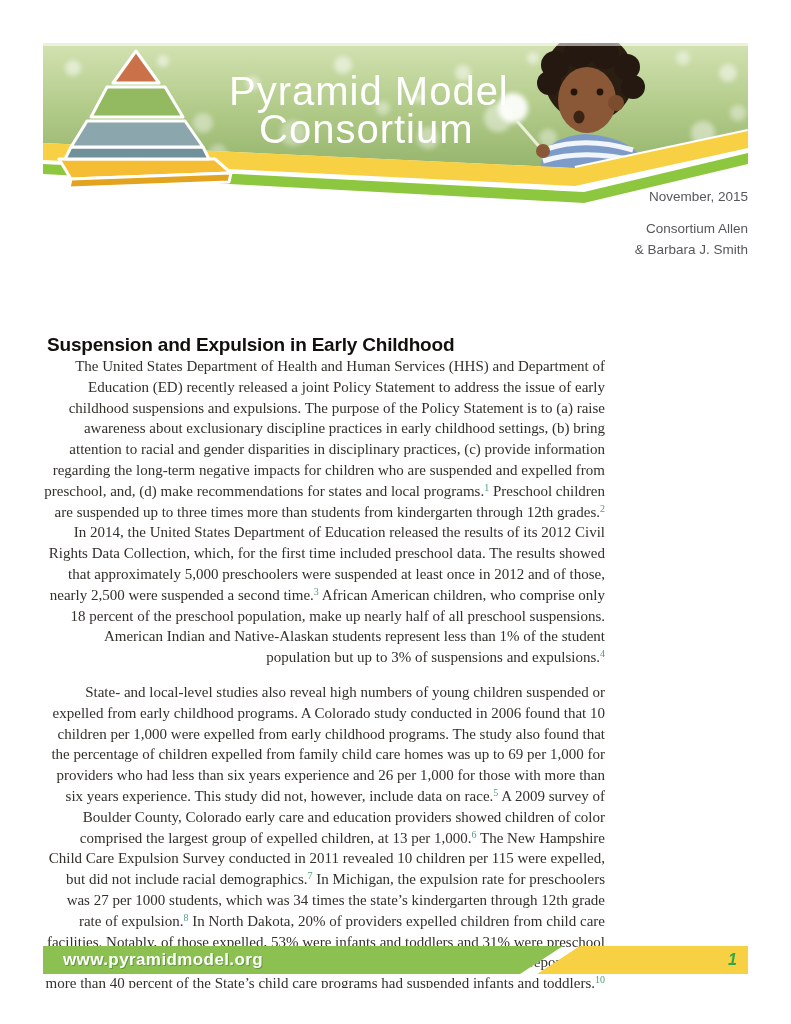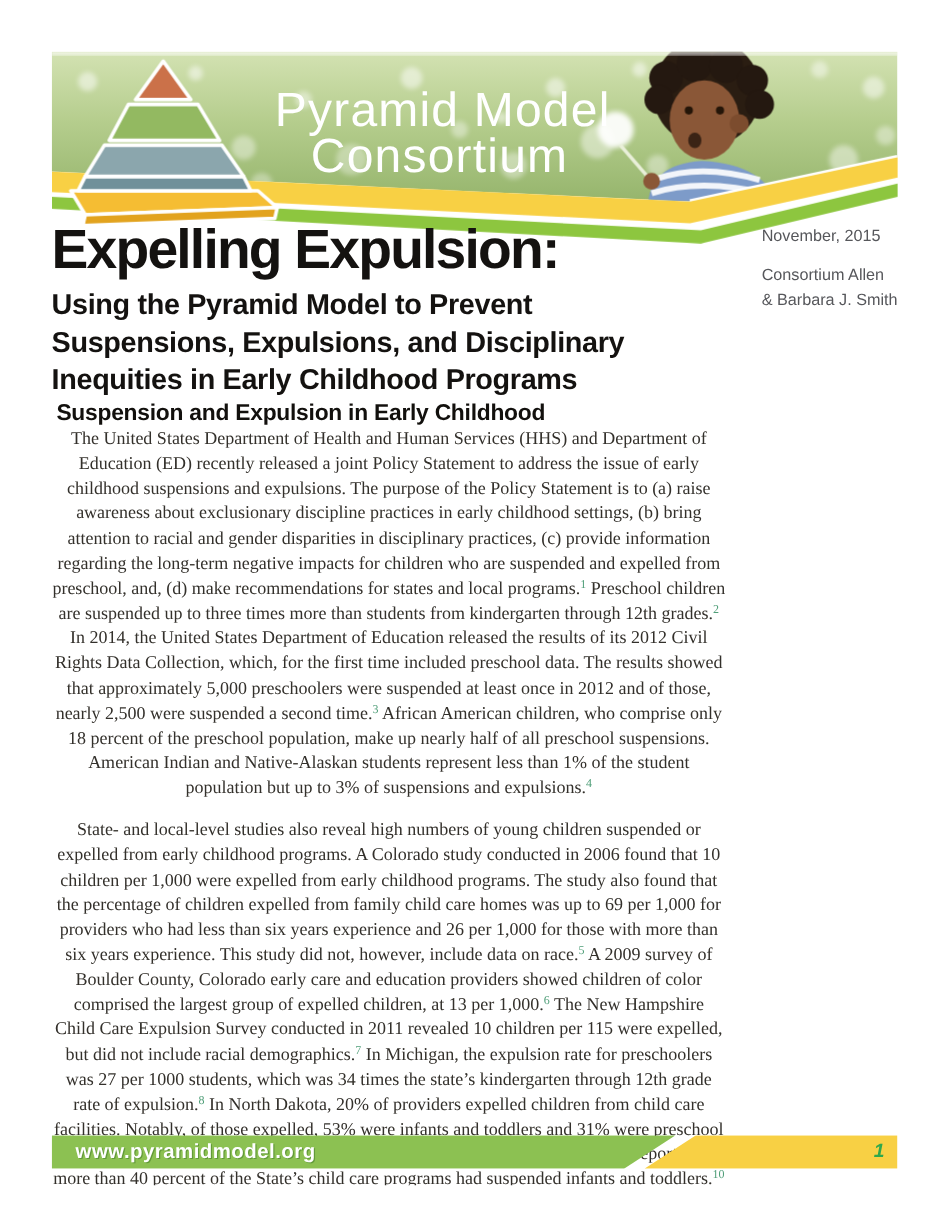--- a/index.html
+++ b/index.html
@@ -5,38 +5,38 @@
   html,body{margin:0;padding:0;background:#ffffff;}
   .page{position:relative;width:791px;height:988px;background:#ffffff;overflow:hidden;
         font-family:"Liberation Sans",sans-serif;color:#161513;}
 
   
   .banner{position:absolute;left:43px;top:43px;width:705px;height:165px;}
   .banner svg{display:block;width:705px;height:165px;}
   .wordmark{font-family:"Liberation Sans",sans-serif;letter-spacing:1px;}
 
   
-  .meta{position:absolute;right:43px;top:187px;color:#56575b;
+  .meta{position:absolute;right:43px;top:187px;text-align:right;color:#56575b;
         font-size:13.5px;line-height:1.5;}
   .meta .date{margin-bottom:12px;}
 
   
   .title-block{position:absolute;left:43px;top:183px;width:600px;}
   .main-title{margin:0;font-size:46px;font-weight:bold;letter-spacing:-1.5px;line-height:1.05;color:#141210;}
   .subtitle{margin-top:8px;font-size:24px;font-weight:bold;letter-spacing:-0.3px;line-height:31px;color:#141210;}
   .subtitle span{display:block;}
 
   
   .section-heading{position:absolute;left:43px;top:330px;margin:4px;font-size:19px;
         font-weight:bold;letter-spacing:-0.2px;color:#12100d;}
 
   
   .bodycol{position:absolute;left:43px;top:356px;width:562px;
         font-family:"Liberation Serif",serif;font-size:15px;line-height:20.8px;color:#33302b;}
-  .bodycol p{margin:0 0 14px 0;text-align:center;}
+  .bodycol p{margin:0 0 14px 0;text-align:right;}
   sup.fnref{color:#4f9e78;font-size:10px;line-height:0;vertical-align:5px;}
 
   
   .footer-green{position:absolute;left:43px;top:946px;width:520px;height:28px;background:#8cc152;
         clip-path:polygon(0 0,100% 0,calc(100% - 43px) 100%,0 100%);
         color:#ffffff;font-weight:bold;font-size:17px;line-height:28px;padding-left:20px;
         box-sizing:border-box;letter-spacing:0.4px;text-shadow:1px 1px 0 rgba(96,152,56,0.95);}
   .footer-yellow{position:absolute;left:537px;top:946px;width:211px;height:28px;background:#f8d044;
         clip-path:polygon(43px 0,100% 0,100% 100%,0 100%);}
   .footer-yellow .pn{position:absolute;right:11px;top:5px;color:#2fa84c;
@@ -127,28 +127,20 @@
       <text class="wordmark" x="216" y="100" font-size="40" fill="#ffffff">Consortium</text>
     </svg>
   </header>
 
   <aside class="meta">
     <div class="date">November, 2015</div>
     <div>Consortium Allen</div>
     <div>&amp; Barbara J. Smith</div>
   </aside>
 
-  <div class="title-block">
-    <h1 class="main-title">Expelling Expulsion:</h1>
-    <div class="subtitle">
-      <span>Using the Pyramid Model to Prevent</span>
-      <span>Suspensions, Expulsions, and Disciplinary</span>
-      <span>Inequities in Early Childhood Programs</span>
-    </div>
-  </div>
 
   <h2 class="section-heading">Suspension and Expulsion in Early Childhood</h2>
 
   <main class="bodycol">
     <p>The United States Department of Health and Human Services (HHS) and Department of Education (ED) recently released a joint Policy Statement to address the issue of early childhood suspensions and expulsions. The purpose of the Policy Statement is to (a) raise awareness about exclusionary discipline practices in early childhood settings, (b) bring attention to racial and gender disparities in disciplinary practices, (c) provide information regarding the long-term negative impacts for children who are suspended and expelled from preschool, and, (d) make recommendations for states and local programs.<sup class="fnref">1</sup> Preschool children are suspended up to three times more than students from kindergarten through 12th grades.<sup class="fnref">2</sup> In 2014, the United States Department of Education released the results of its 2012 Civil Rights Data Collection, which, for the first time included preschool data. The results showed that approximately 5,000 preschoolers were suspended at least once in 2012 and of those, nearly 2,500 were suspended a second time.<sup class="fnref">3</sup> African American children, who comprise only 18 percent of the preschool population, make up nearly half of all preschool suspensions. American Indian and Native-Alaskan students represent less than 1% of the student population but up to 3% of suspensions and expulsions.<sup class="fnref">4</sup></p>
     <p>State- and local-level studies also reveal high numbers of young children suspended or expelled from early childhood programs. A Colorado study conducted in 2006 found that 10 children per 1,000 were expelled from early childhood programs. The study also found that the percentage of children expelled from family child care homes was up to 69 per 1,000 for providers who had less than six years experience and 26 per 1,000 for those with more than six years experience. This study did not, however, include data on race.<sup class="fnref">5</sup> A 2009 survey of Boulder County, Colorado early care and education providers showed children of color comprised the largest group of expelled children, at 13 per 1,000.<sup class="fnref">6</sup> The New Hampshire Child Care Expulsion Survey conducted in 2011 revealed 10 children per 115 were expelled, but did not include racial demographics.<sup class="fnref">7</sup> In Michigan, the expulsion rate for preschoolers was 27 per 1000 students, which was 34 times the state’s kindergarten through 12th grade rate of expulsion.<sup class="fnref">8</sup> In North Dakota, 20% of providers expelled children from child care facilities. Notably, of those expelled, 53% were infants and toddlers and 31% were preschool children. This study did not include data on race.<sup class="fnref">9</sup> A survey conducted in Illinois reported that more than 40 percent of the State’s child care programs had suspended infants and toddlers.<sup class="fnref">10</sup> Connecticut’s suspension study for the 2011-2012 school year revealed that 75% of the children under the age of seven who were suspended were either Black or Hispanic.<sup class="fnref">11</sup></p>
   </main>
 
   <footer>
     <div class="footer-green">

